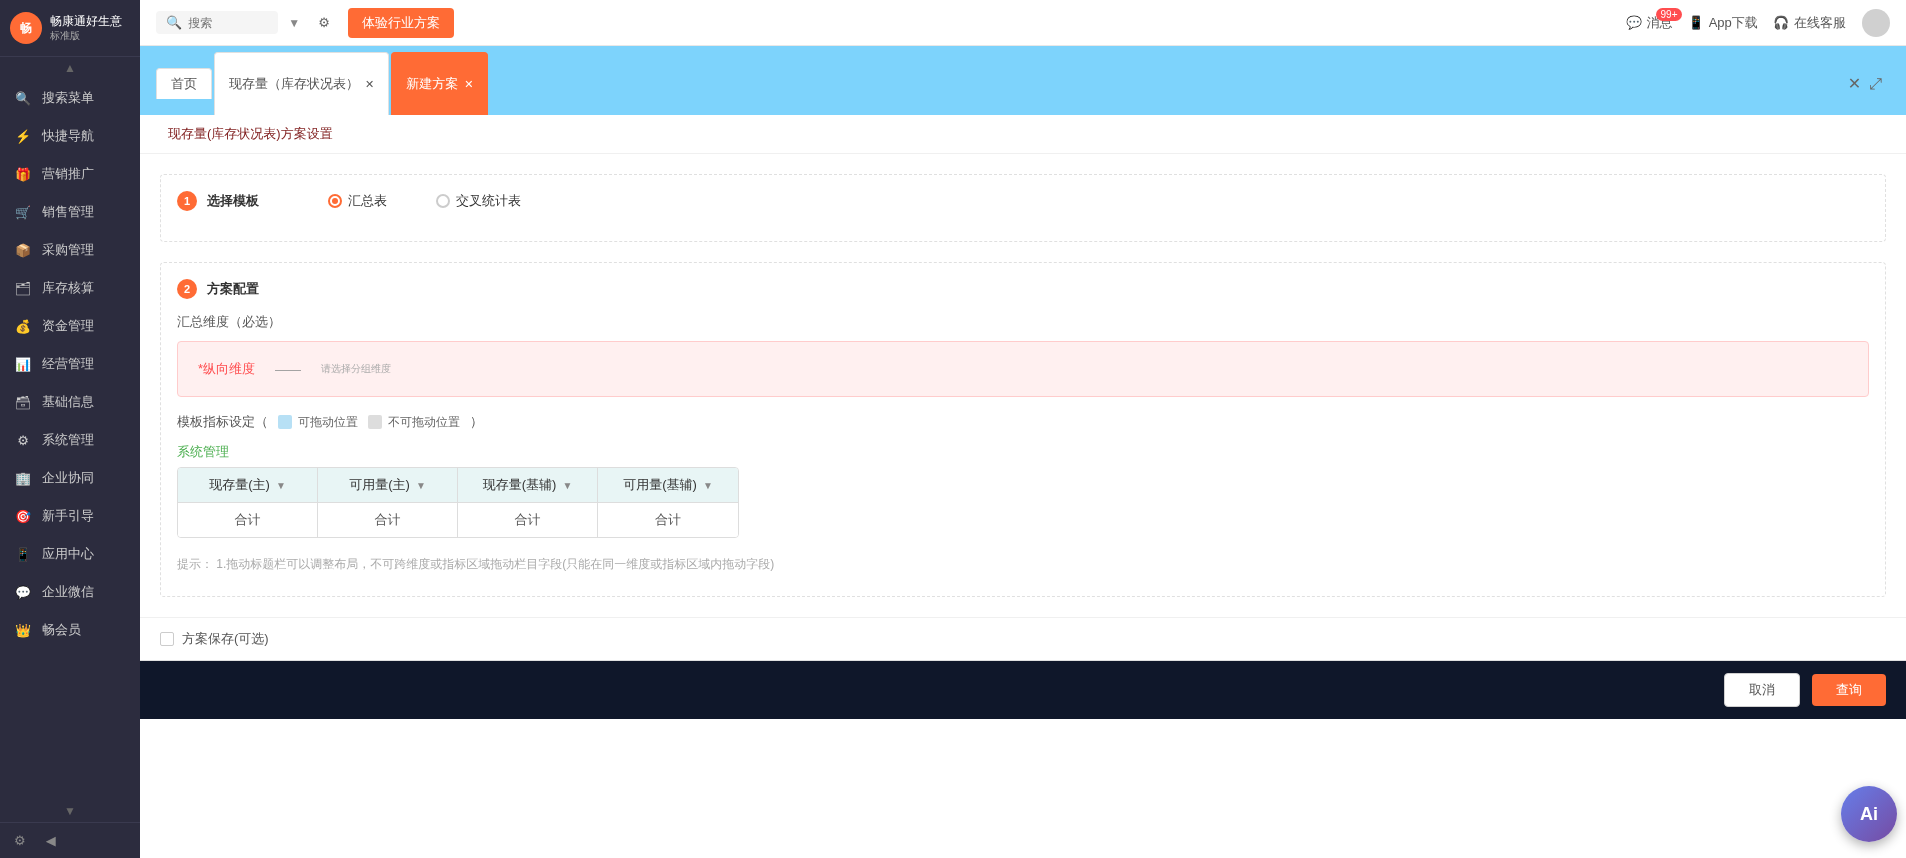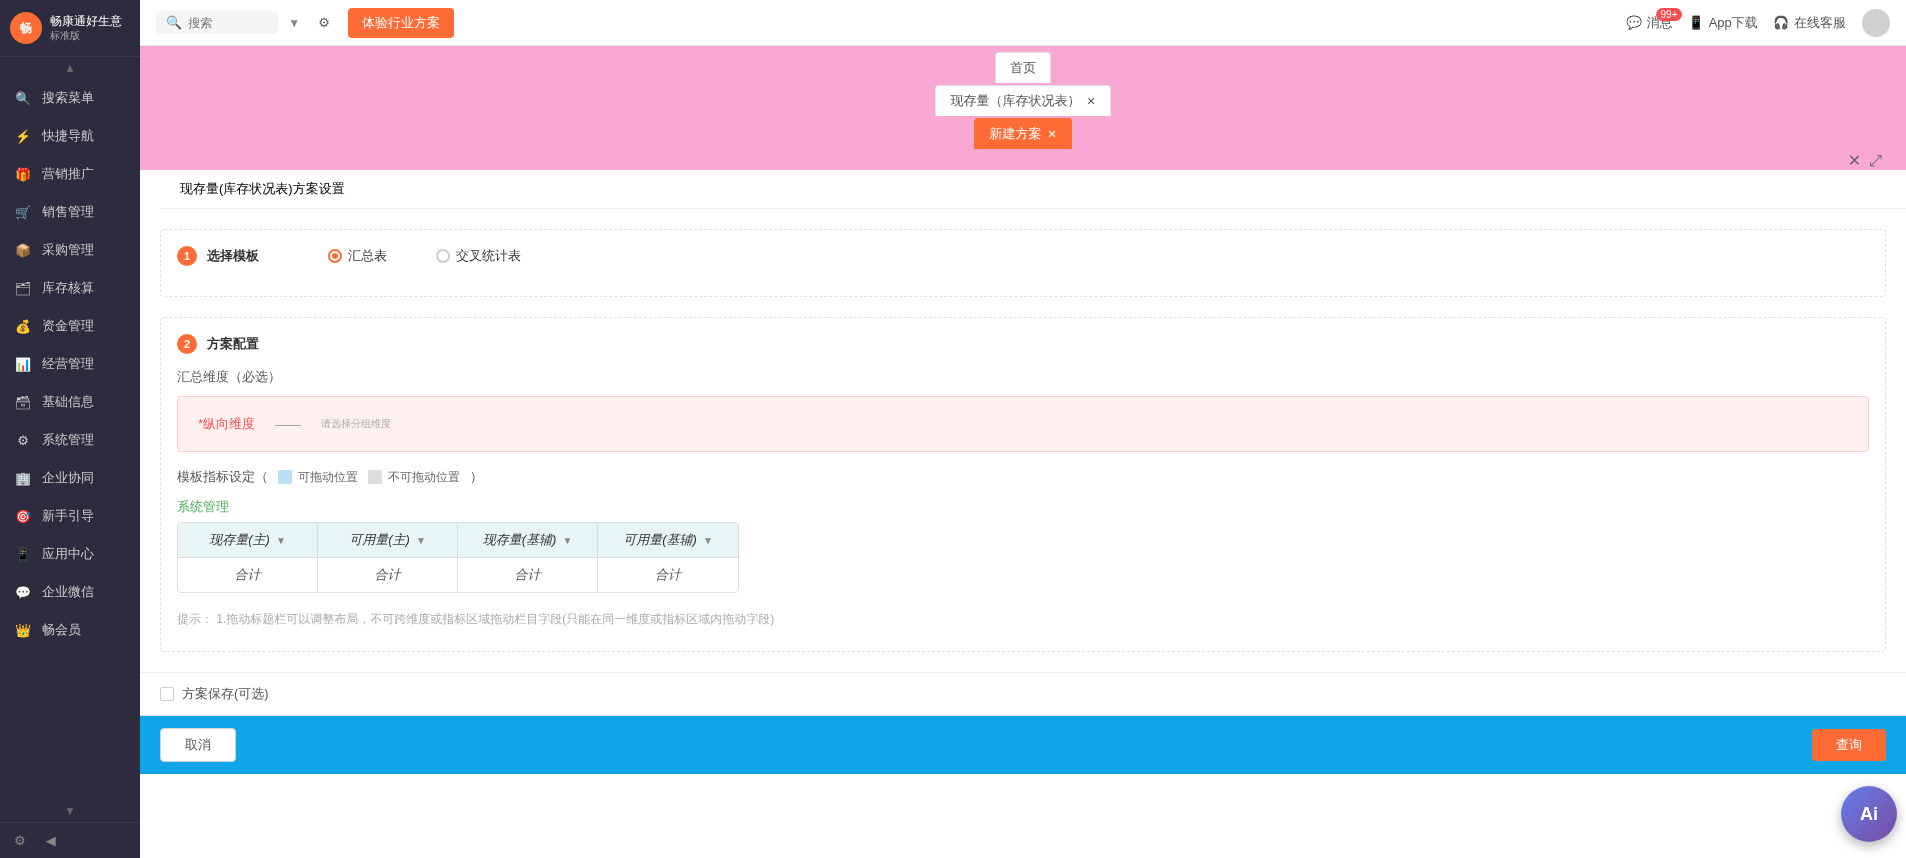--- a/index.html
+++ b/index.html
@@ -144,30 +144,29 @@
     }
     .topbar-avatar {
       width: 28px;
       height: 28px;
       background: #d0d0d0;
       border-radius: 50%;
     }
 
     
     .tabbar {
-      background: #f9a8d4;
+      background: #7dd3fc;
       display: flex;
       align-items: center;
       padding: 6px 16px 0;
       gap: 2px;
       flex-shrink: 0;
-      flex-direction: column;
     }
     .tab {
-      padding: 6px 14px;
+      padding: 22px 14px;
       background: #fff;
       border-radius: 4px 4px 0 0;
       cursor: pointer;
       font-size: 13px;
       color: #555;
       display: flex;
       align-items: center;
       gap: 6px;
       border: 1px solid #e0e0e0;
       border-bottom: none;
@@ -195,28 +194,27 @@
     
     .content {
       flex: 1;
       background: #fff;
       overflow-y: auto;
       padding: 0;
       position: relative;
     }
 
     .content-header {
-      padding: 10px 20px;
-      font-size: 13px;
-      color: #000000;
+      padding: 10px 28px;
+      font-size: 13px;
+      color: #7f1d1d;
       border-bottom: 1px solid #f0f0f0;
       display: flex;
       align-items: center;
       justify-content: space-between;
-      margin-left: 20px;
     }
 
     .panel {
       padding: 20px;
     }
 
     
     .step-section {
       margin-bottom: 20px;
       border: 1px dashed #e0e0e0;
@@ -358,21 +356,20 @@
     .stat-title {
       font-size: 13px;
       color: #4caf50;
       margin-bottom: 6px;
     }
     .stat-table {
       border: 1px solid #ddd;
       border-radius: 4px;
       overflow: hidden;
       width: fit-content;
-      font-style: italic;
     }
     .stat-table-header {
       display: flex;
       background: #e8f5f5;
     }
     .stat-col-header {
       padding: 8px 20px;
       border-right: 1px solid #ddd;
       display: flex;
       align-items: center;
@@ -423,24 +420,24 @@
       height: 14px;
       border: 1px solid #ccc;
       border-radius: 2px;
       cursor: pointer;
     }
 
     
     .action-bar {
       display: flex;
       align-items: center;
-      justify-content: space-between;
+      justify-content: flex-end;
       gap: 12px;
       padding: 12px 20px;
-      background: #0ea5e9;
+      background: #0f172a;
       border-top: 1px solid #e0e0e0;
       flex-shrink: 0;
     }
     .btn-cancel {
       padding: 7px 24px;
       background: #fff;
       border: 1px solid #d0d0d0;
       border-radius: 4px;
       cursor: pointer;
       font-size: 13px;

